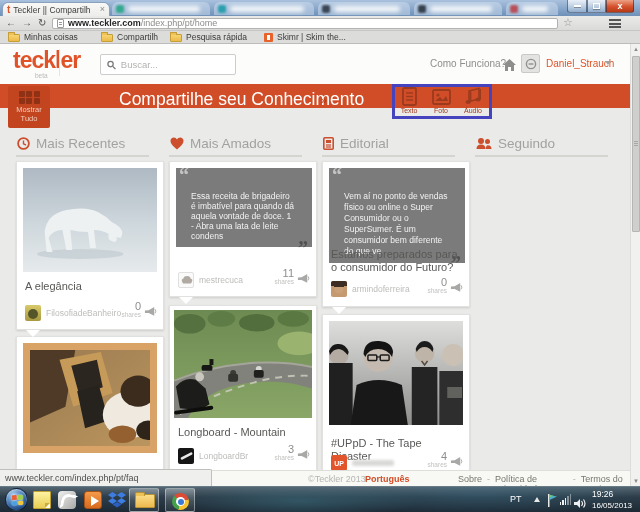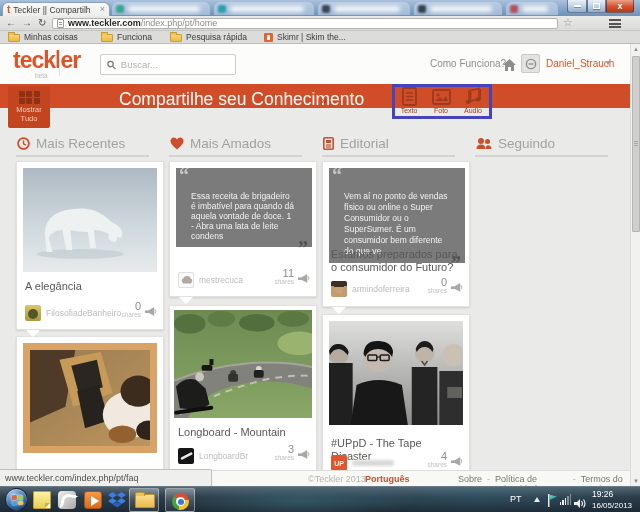--- a/index.html
+++ b/index.html
@@ -245,21 +245,21 @@
       </div>
   </div>
 
   <div class="bookmarks">
     <div class="bm" style="left:8px;">
         <span class="folder"></span>
         <span>Minhas coisas</span>
       </div>
     <div class="bm" style="left:101px;">
         <span class="folder"></span>
-        <span>Funciona</span>
+        <span>Compartilh</span>
       </div>
     <div class="bm" style="left:170px;">
         <span class="folder"></span>
         <span>Pesquisa rápida</span>
       </div>
     <div class="bm" style="left:264px;">
         <span class="skimr-ico"></span>
         <span>Skimr | Skim the...</span>
       </div>
   </div>

